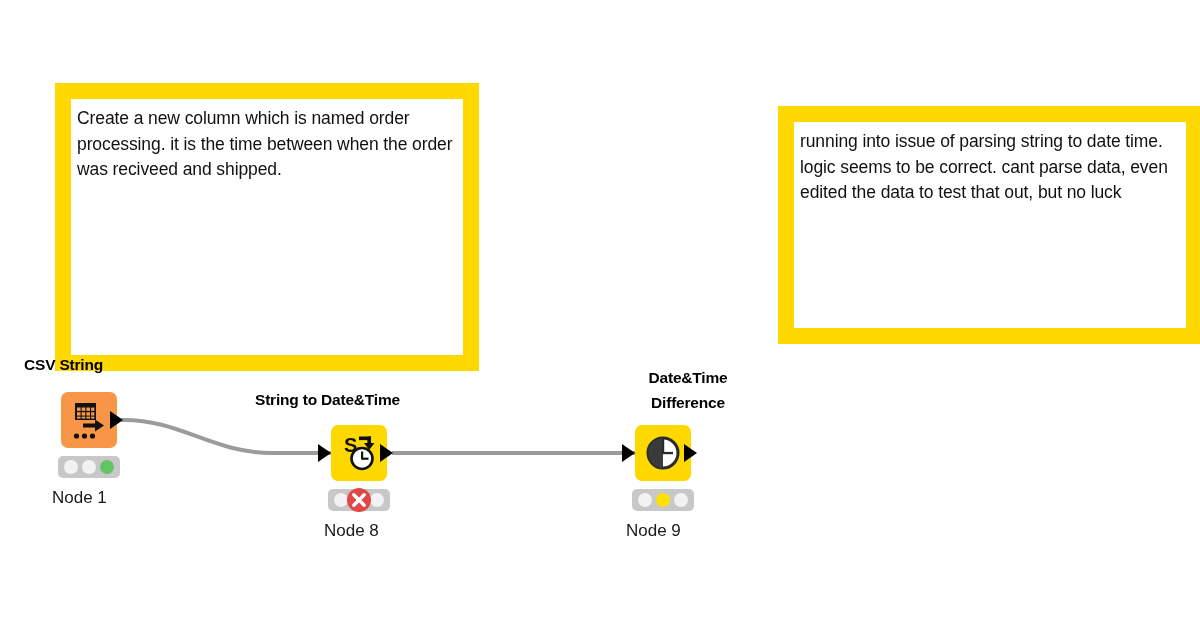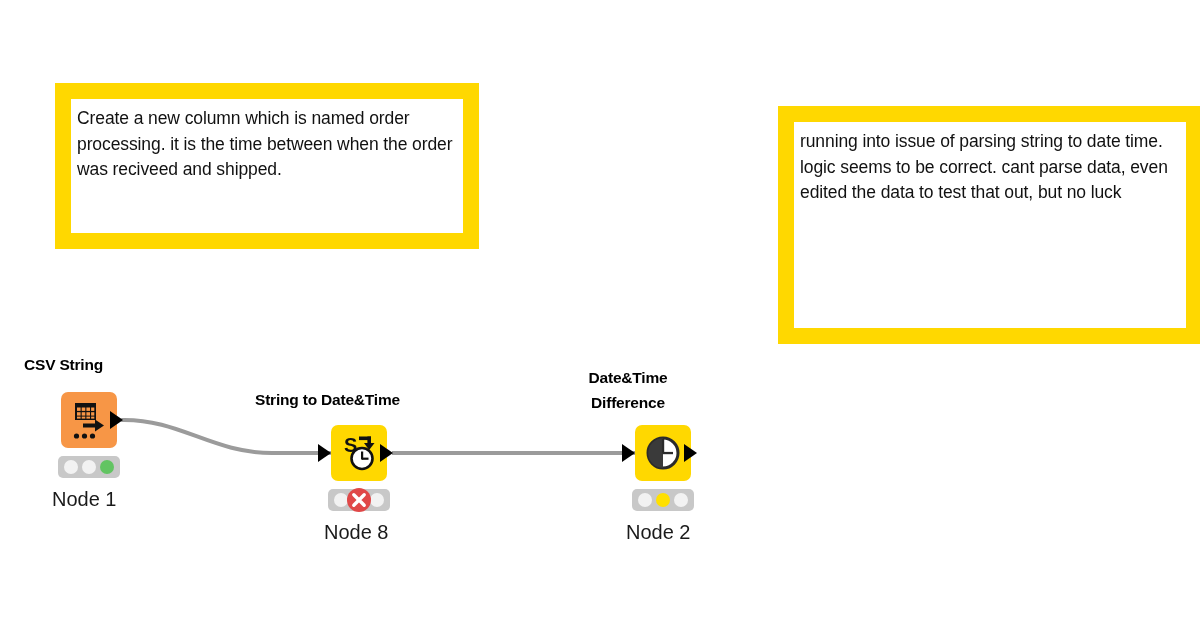--- a/index.html
+++ b/index.html
@@ -38,21 +38,21 @@
     color: #111111;
     white-space: pre-wrap;
     word-wrap: break-word;
     letter-spacing: -0.1px;
   }
 
   #annotation-left {
     left: 55px;
     top: 83px;
     width: 424px;
-    height: 166px;
+    height: 288px;
     border-width: 16px;
     padding: 7px 10px 0 6px;
   }
   #annotation-right {
     left: 778px;
     top: 106px;
     width: 424px;
     height: 238px;
     border-width: 16px;
     padding: 7px 10px 0 6px;
@@ -91,21 +91,21 @@
     width: 56px;
     height: 56px;
     border-radius: 7px;
     box-sizing: border-box;
   }
   .node-box.orange { background: #F79646; }
   .node-box.yellow { background: #FFD800; }
 
   .node-label {
     position: absolute;
-    font-size: 20px;
+    font-size: 17px;
     color: #1a1a1a;
     white-space: nowrap;
     text-align: center;
   }
 
   
   .status-bar {
     position: absolute;
     width: 62px;
     height: 22px;
@@ -246,21 +246,21 @@
         <circle cx="13" cy="13" r="12" fill="#E04848"></circle>
         <path d="M 7.8 7.8 L 18.2 18.2 M 18.2 7.8 L 7.8 18.2" stroke="#ffffff" stroke-width="3.4" stroke-linecap="round"></path>
       </svg>
     </div>
 
     <div class="node-label" style="left:324px; top:521px;">Node 8</div>
   </div>
 
   <div class="node" id="node-2" style="left:0; top:0;">
 
-    <div class="node-title two-line" style="left:558px; top:365px;">
+    <div class="node-title two-line" style="left:618px; top:365px;">
       <span>Date&amp;Time</span><br>
       <span>Difference</span>
     </div>
 
     <div class="node-box yellow" style="left:635px; top:425px;">
       <svg class="node-icon" viewBox="0 0 56 56" xmlns="http://www.w3.org/2000/svg">
         <circle cx="28" cy="28" r="15" fill="#ffffff" stroke="#2b2b2b" stroke-width="3"></circle>
 
         <path d="M 28 28 L 28 13.2 A 14.8 14.8 0 0 0 13.2 28 Z" fill="#3a3a3a"></path>
         <path d="M 28 28 L 13.2 28 A 14.8 14.8 0 0 0 28 42.8 Z" fill="#3a3a3a"></path>
@@ -272,16 +272,16 @@
 
     <div class="port" style="left:622px; top:444px;"></div>
     <div class="port" style="left:684px; top:444px;"></div>
 
     <div class="status-bar" style="left:632px; top:489px;">
       <span class="status-light"></span>
       <span class="status-light yellow"></span>
       <span class="status-light"></span>
     </div>
 
-    <div class="node-label" style="left:626px; top:521px;">Node 2</div>
+    <div class="node-label" style="left:626px; top:521px;">Node 9</div>
   </div>
 
 </div>
 
 </body></html>

